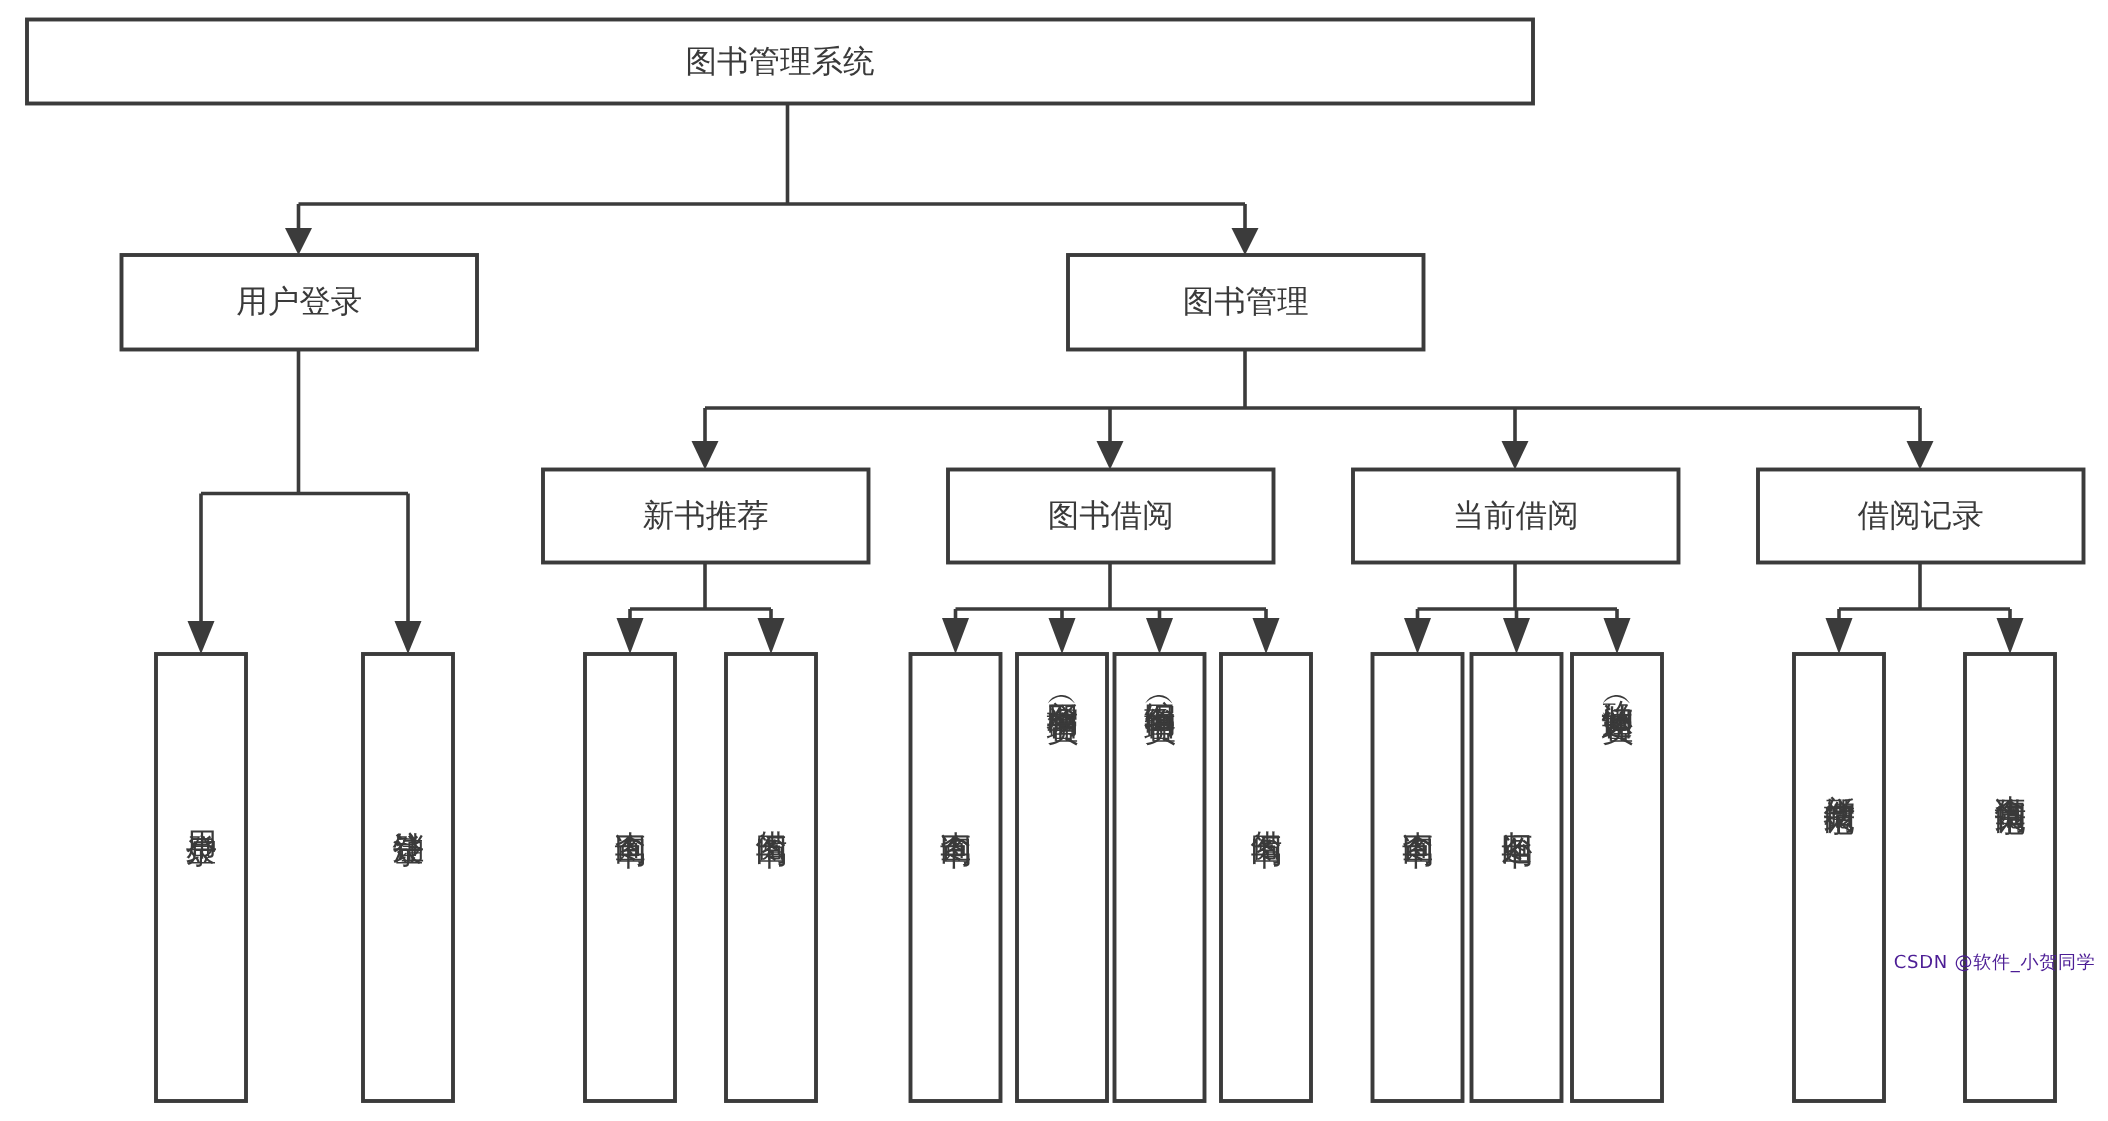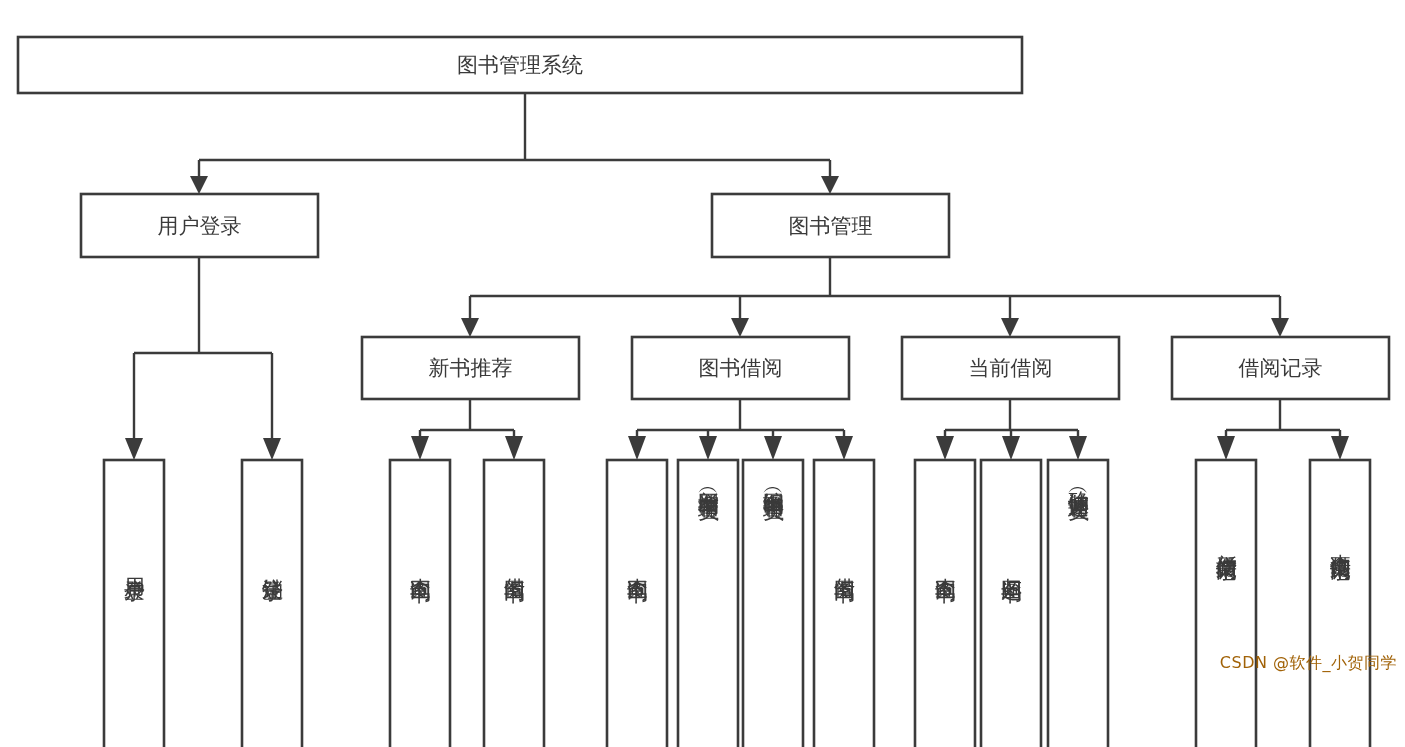--- a/index.html
+++ b/index.html
@@ -11,21 +11,20 @@
     width: 1405px;
     height: 747px;
     font-family: "DejaVu Sans", "Liberation Sans", sans-serif;
     overflow: hidden;
     position: relative;
   }
   #diagram-root {
     position: relative;
     width: 1405px;
     height: 656px;
-    margin-top: 24px;
   }
   svg.diagram-canvas {
     position: absolute;
     left: 0;
     top: 0;
     width: 1405px;
     height: 747px;
   }
   .node-box {
     fill: #ffffff;
@@ -63,22 +62,22 @@
     line-height: 1.18;
     color: #3a3a3a;
     letter-spacing: 1.5px;
     white-space: nowrap;
   }
   #watermark {
     position: absolute;
     right: 8px;
     bottom: 6px;
     font-family: "DejaVu Sans", "Liberation Sans", sans-serif;
-    font-size: 16px;
-    color: #a16207;
+    font-size: 12px;
+    color: #4c1d95;
     letter-spacing: 0.5px;
     white-space: nowrap;
   }
 </style>
 </head>
 <body>
 
 <div id="diagram-root">
 
   <svg class="diagram-canvas" viewBox="0 0 1405 747">

